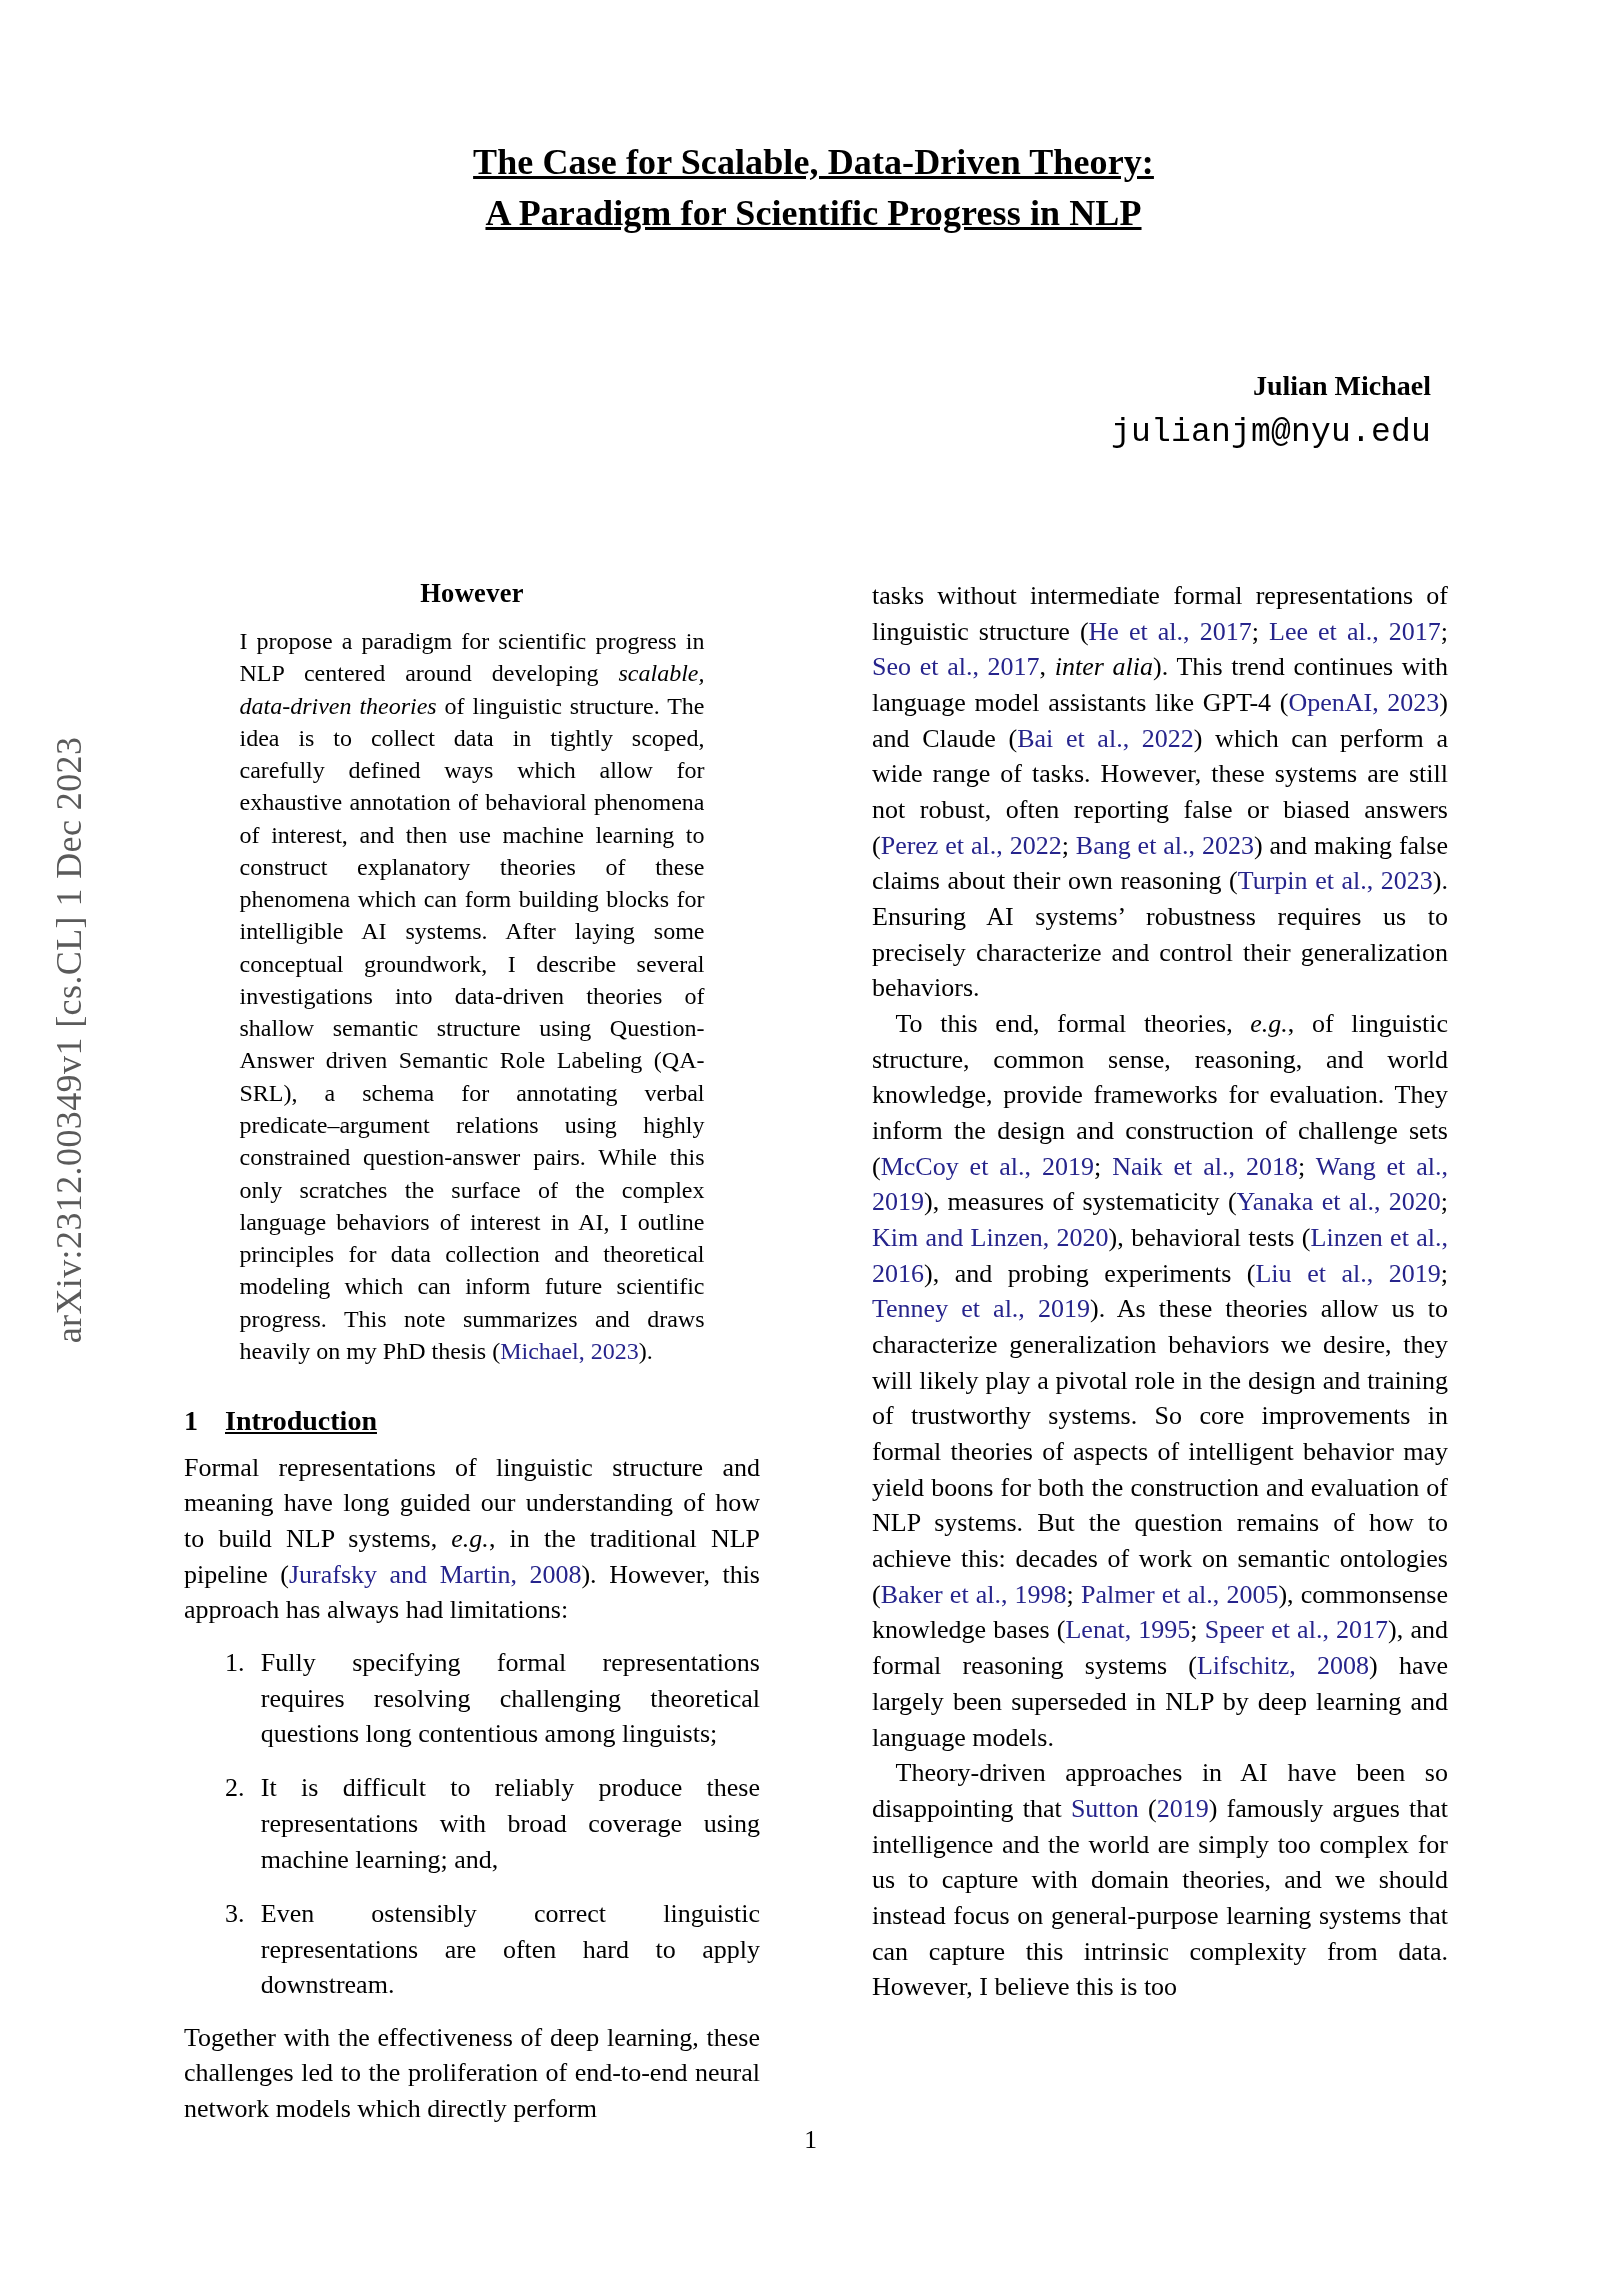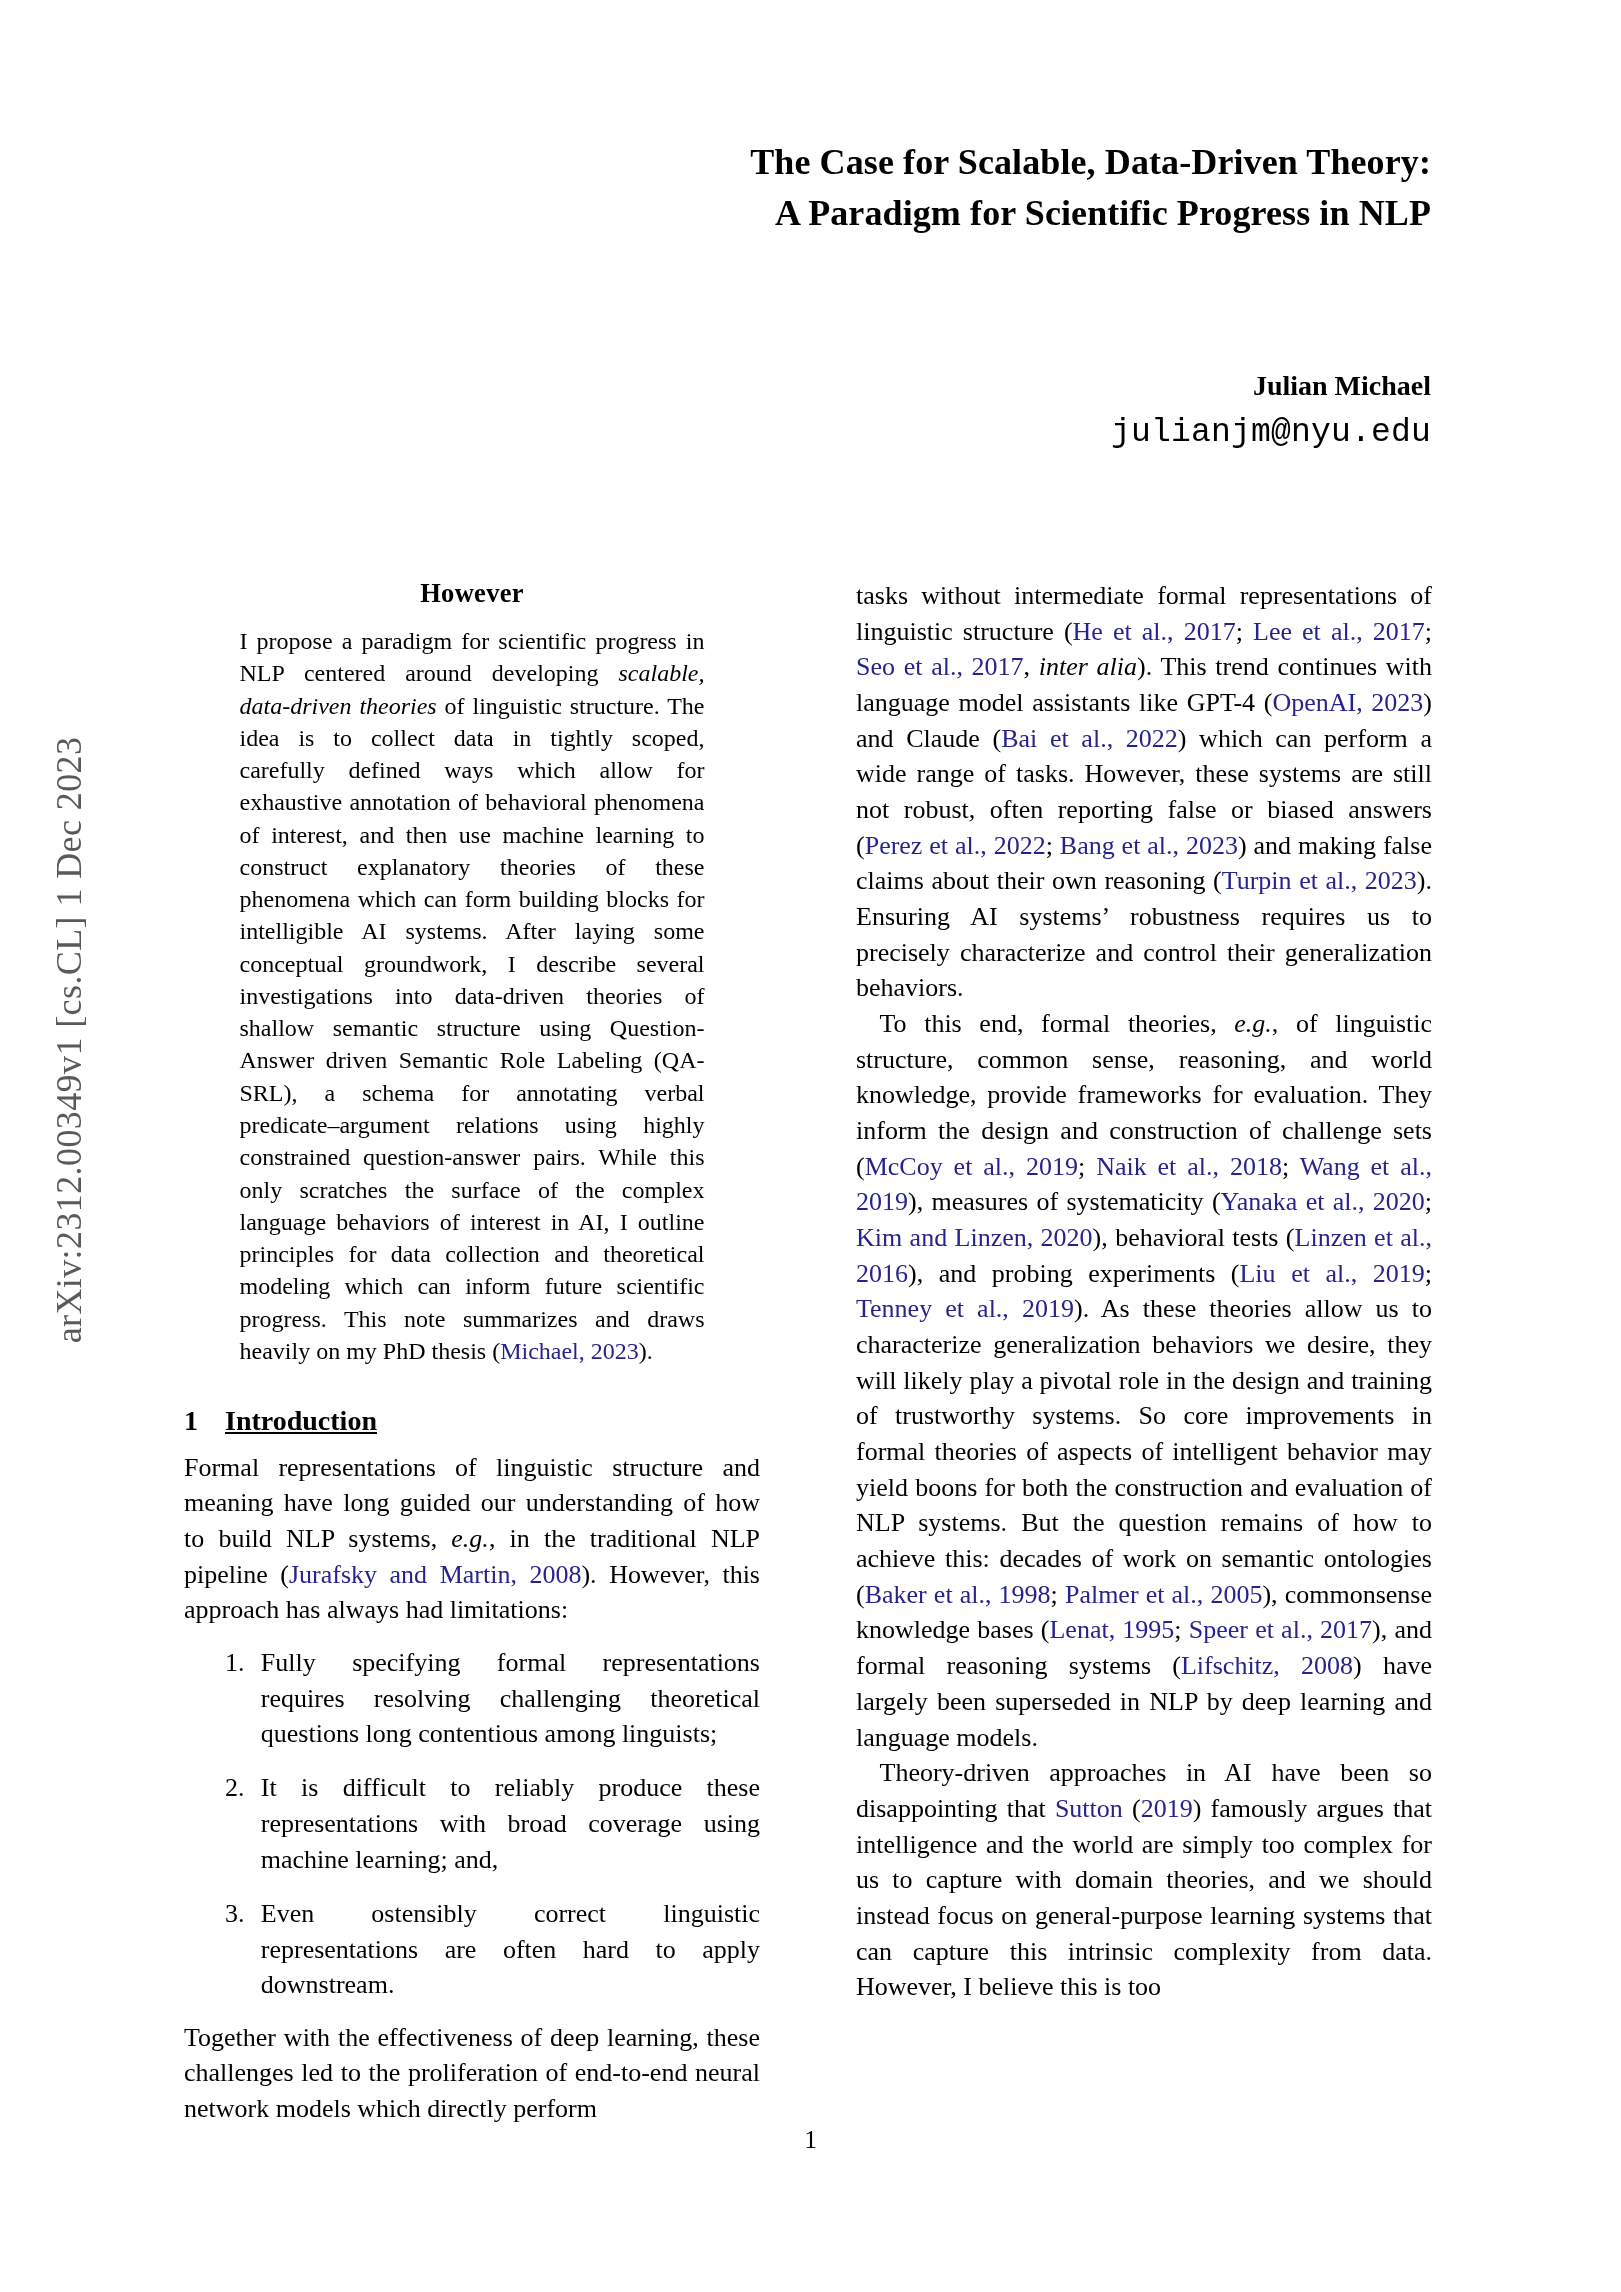--- a/index.html
+++ b/index.html
@@ -34,21 +34,22 @@
     color: #5a5a5a;
     white-space: nowrap;
   }
 
   
   .title-block {
     position: absolute;
     left: 196px;
     top: 137px;
     width: 1235px;
-    text-align: right;
+    text-align: center;
+    text-decoration: underline;
   }
   .paper-title {
     font-size: 36px;
     font-weight: bold;
     line-height: 1.42;
     letter-spacing: 0.1px;
   }
   .paper-title .tline { display: block; }
 
   .author-block {
@@ -81,21 +82,21 @@
     top: 578px;
     width: 1264px;
     height: 1588px;
   }
   .col {
     position: absolute;
     top: 0;
     width: 576px;
   }
   .col-left  { left: 0; }
-  .col-right { left: 672px; }
+  .col-right { left: 688px; }
 
   .abstract-heading {
     text-align: center;
     font-size: 26.5px;
     font-weight: bold;
     margin: 0 0 15.7px 0;
     letter-spacing: 0.3px;
   }
   .abstract-body {
     width: 465px;

